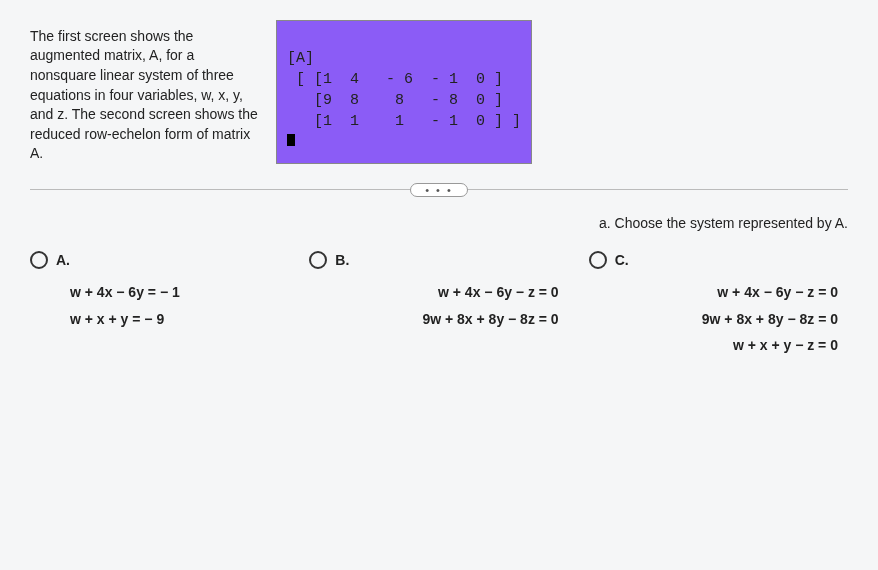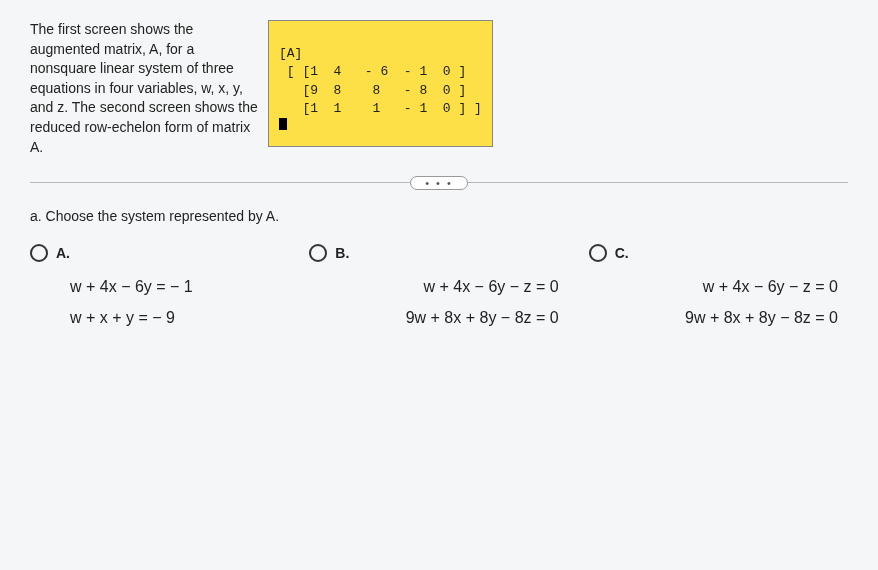--- a/index.html
+++ b/index.html
@@ -6,33 +6,33 @@
     margin: 0;
     padding: 20px 30px;
     font-family: Arial, Helvetica, sans-serif;
     font-size: 14px;
     color: #222;
     background: #f5f6f7;
     width: 818px;
   }
   .top-row {
     display: flex;
-    gap: 8px;
-    align-items: flex-start;
+    gap: 16px;
+    align-items: flex-end;
   }
   .intro {
     width: 230px;
     line-height: 1.4;
   }
   .screen {
     border: 1px solid #888;
-    background: #fde047;
+    background: #8b5cf6;
     padding: 6px 10px 10px 10px;
     font-family: "Courier New", monospace;
-    font-size: 13px;
+    font-size: 15px;
     white-space: pre;
     line-height: 1.4;
     position: relative;
   }
   .screen .cursor {
     display: inline-block;
     width: 8px;
     height: 12px;
     background: #000;
     vertical-align: baseline;
@@ -52,20 +52,21 @@
     border-radius: 12px;
     padding: 0px 14px;
     background: #fff;
     font-size: 11px;
     letter-spacing: 2px;
     color: #555;
     cursor: pointer;
   }
   .question-label {
     margin: 10px 0 20px 0;
+    text-align: right;
   }
   .choices {
     display: flex;
     justify-content: space-between;
     gap: 20px;
   }
   .choice {
     flex: 1;
   }
   .choice-head {
@@ -80,21 +81,22 @@
     width: 14px;
     height: 14px;
     border: 2px solid #333;
     border-radius: 50%;
     flex-shrink: 0;
   }
   .eqs {
     text-align: right;
     padding-right: 10px;
     line-height: 1.9;
-    font-size: 16px;
+    font-size: 14px;
+    font-weight: bold;
   }
   .choice:nth-child(1) .eqs { padding-left: 20px; text-align: left; }
   .choice:nth-child(1) .eqs div { padding-left: 20px; }
 </style>
 </head>
 <body>
 
 <div class="top-row">
   <div class="intro">The first screen shows the augmented matrix, A, for a nonsquare linear system of three equations in four variables, w, x, y, and z. The second screen shows the reduced row-echelon form of matrix A.</div>
 
@@ -138,15 +140,16 @@
   </div>
 
   <div class="choice">
     <div class="choice-head">
       <span class="radio"></span>
       <span>C.</span>
     </div>
     <div class="eqs">
       <div>w + 4x − 6y − z = 0</div>
       <div>9w + 8x + 8y − 8z = 0</div>
+      <div>w + x + y − z = 0</div>
     </div>
   </div>
 </div>
 
 </body></html>

